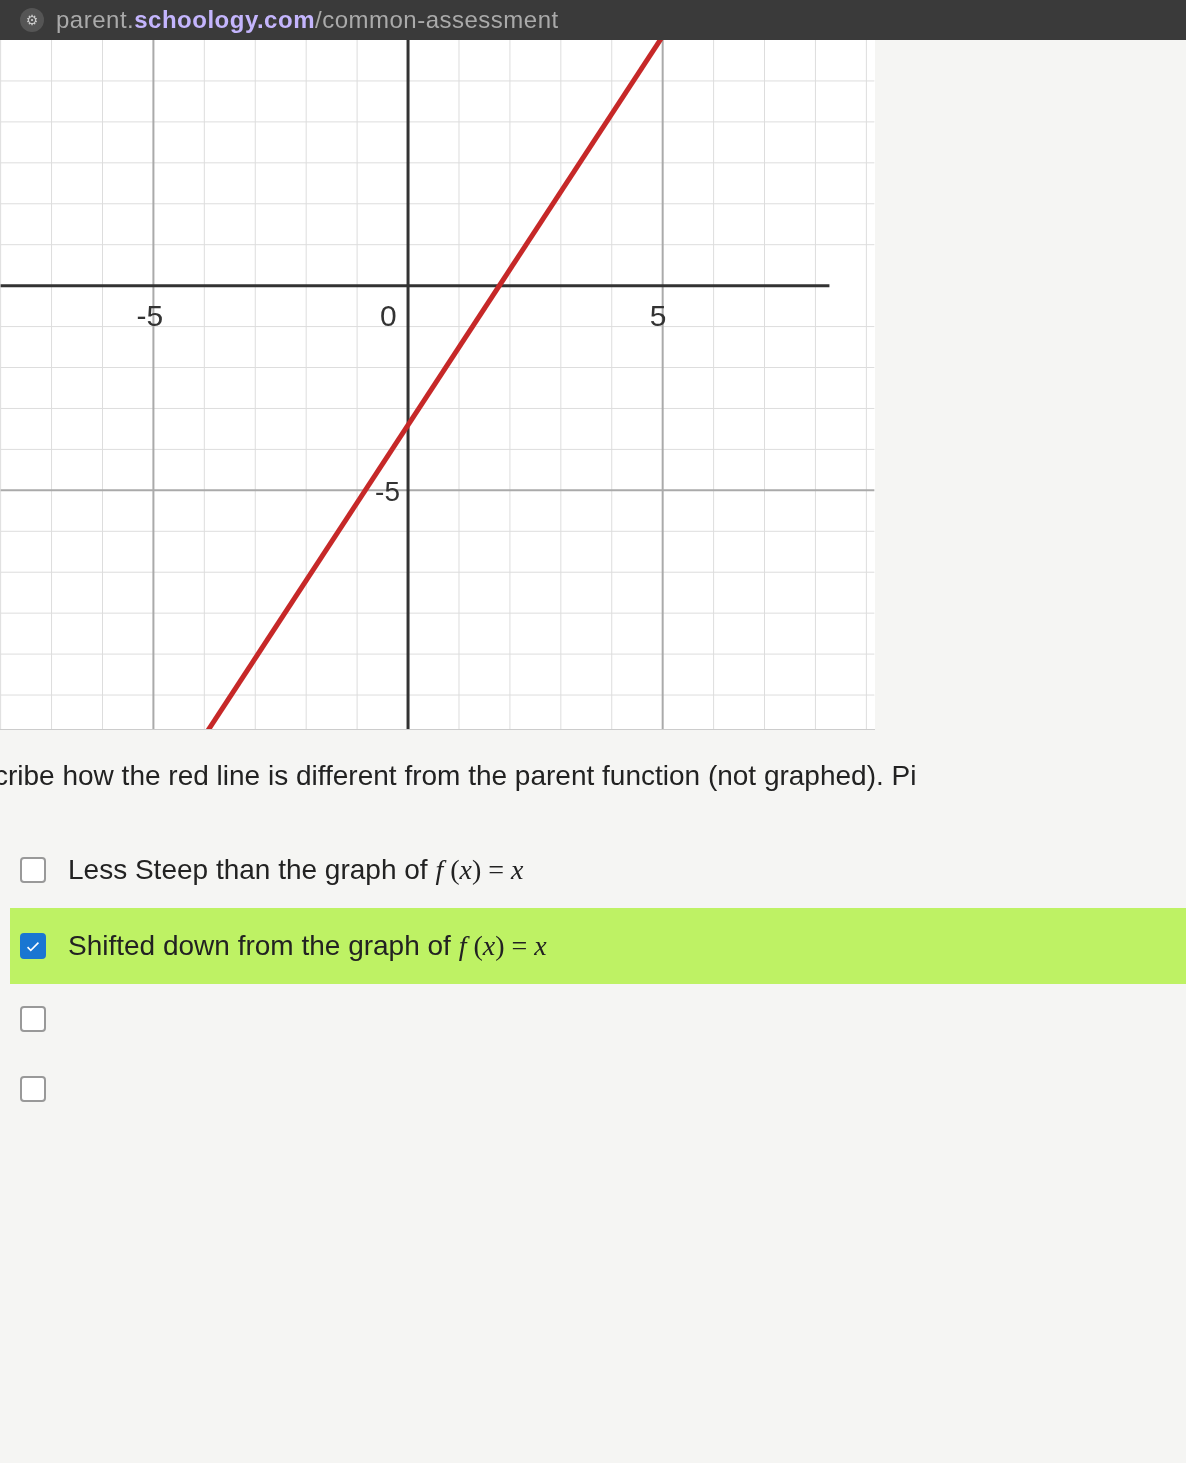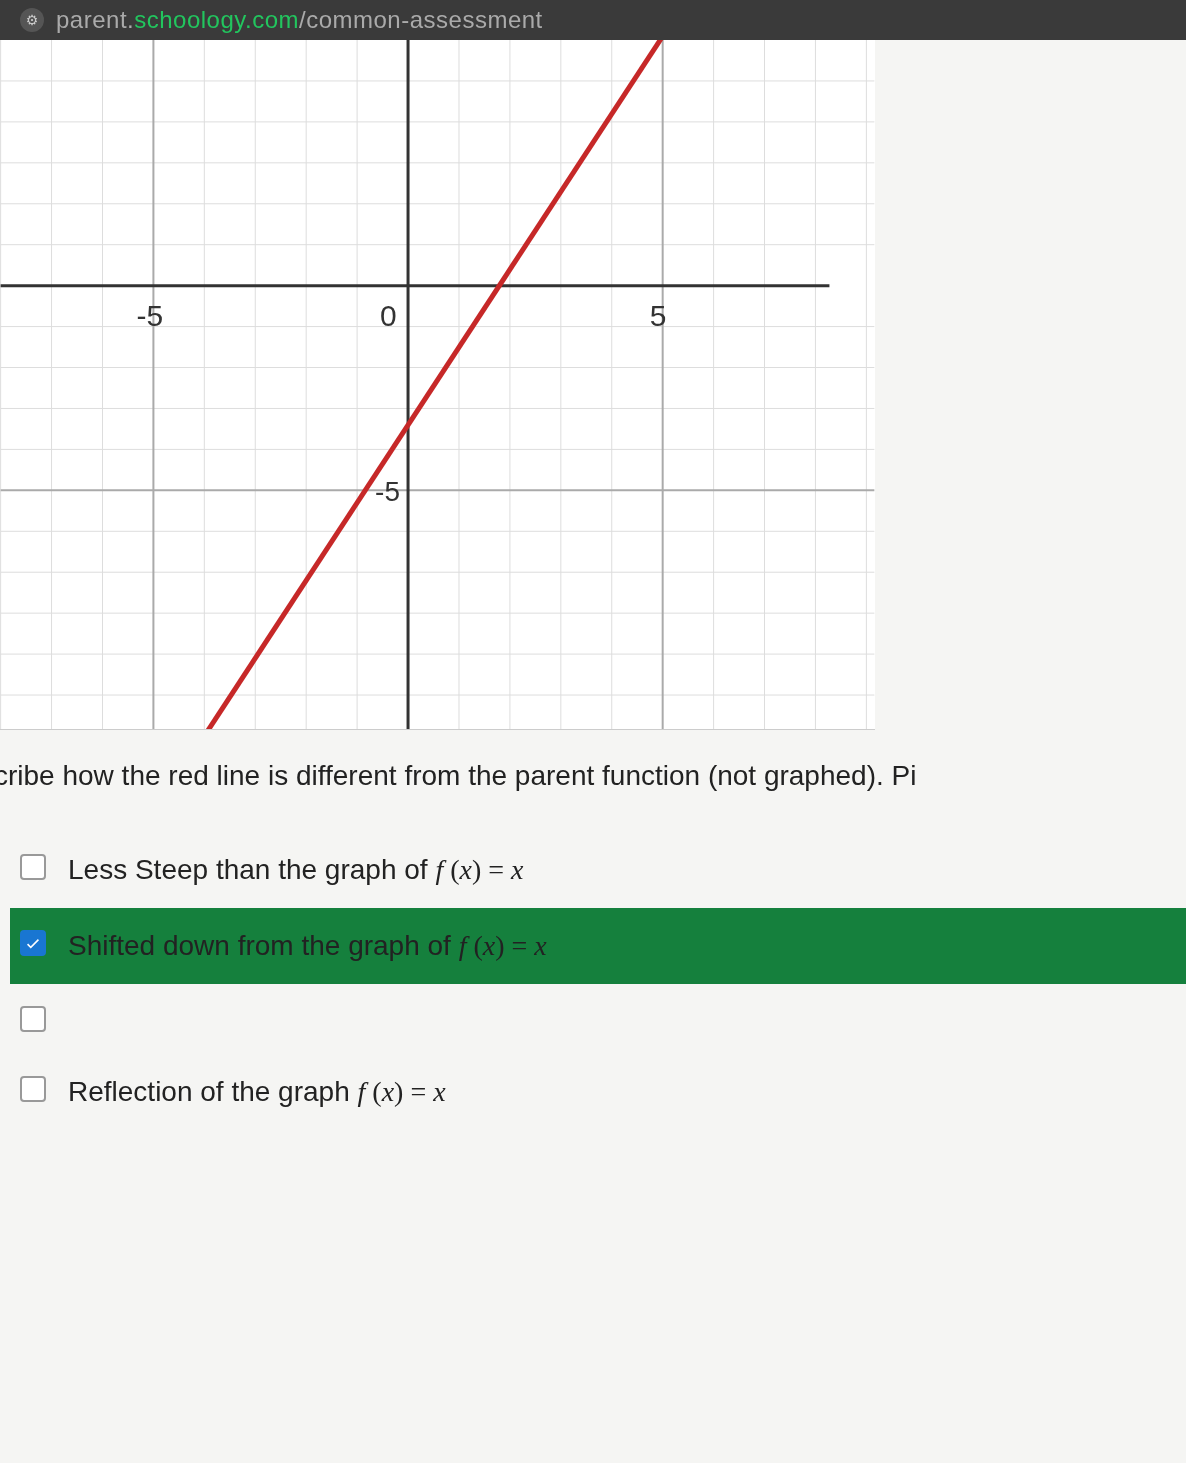--- a/index.html
+++ b/index.html
@@ -32,22 +32,22 @@
       display: flex;
       align-items: center;
       justify-content: center;
       font-size: 14px;
       color: #ccc;
     }
     .address-bar .url {
       letter-spacing: 0.5px;
     }
     .address-bar .url .bold {
-      color: #22c55e;
-      font-weight: normal;
+      color: #c4b5fd;
+      font-weight: bold;
     }
     .graph-container {
       background: #fff;
       width: 875px;
       height: 690px;
       position: relative;
       margin-left: 0;
       overflow: hidden;
       border-bottom: 1px solid #ccc;
     }
@@ -60,27 +60,28 @@
       color: #222;
       padding: 30px 0 30px 0;
       margin-left: -20px;
       white-space: nowrap;
     }
     .options {
       padding: 10px 0 0 10px;
     }
     .option {
       display: flex;
+      align-items: center;
       padding: 22px 10px;
       font-size: 28px;
       color: #222;
       gap: 22px;
     }
     .option.selected {
-      background: #15803d;
+      background: #bef264;
     }
     .checkbox {
       width: 26px;
       height: 26px;
       border: 2px solid #999;
       border-radius: 4px;
       display: flex;
       align-items: center;
       justify-content: center;
       flex-shrink: 0;
@@ -194,18 +195,15 @@
     </span>
   </div>
 
 
   <div class="option">
     <div class="checkbox"></div>
   </div>
 
   <div class="option">
     <div class="checkbox"></div>
-    <span>
-      <span>Reflection of the graph </span><span class="math"><span class="fn">f</span> <span class="paren">(</span><span>x</span><span class="paren">)</span> <span class="paren">=</span> <span>x</span></span>
-    </span>
   </div>
 
 </div>
 
 </body></html>

